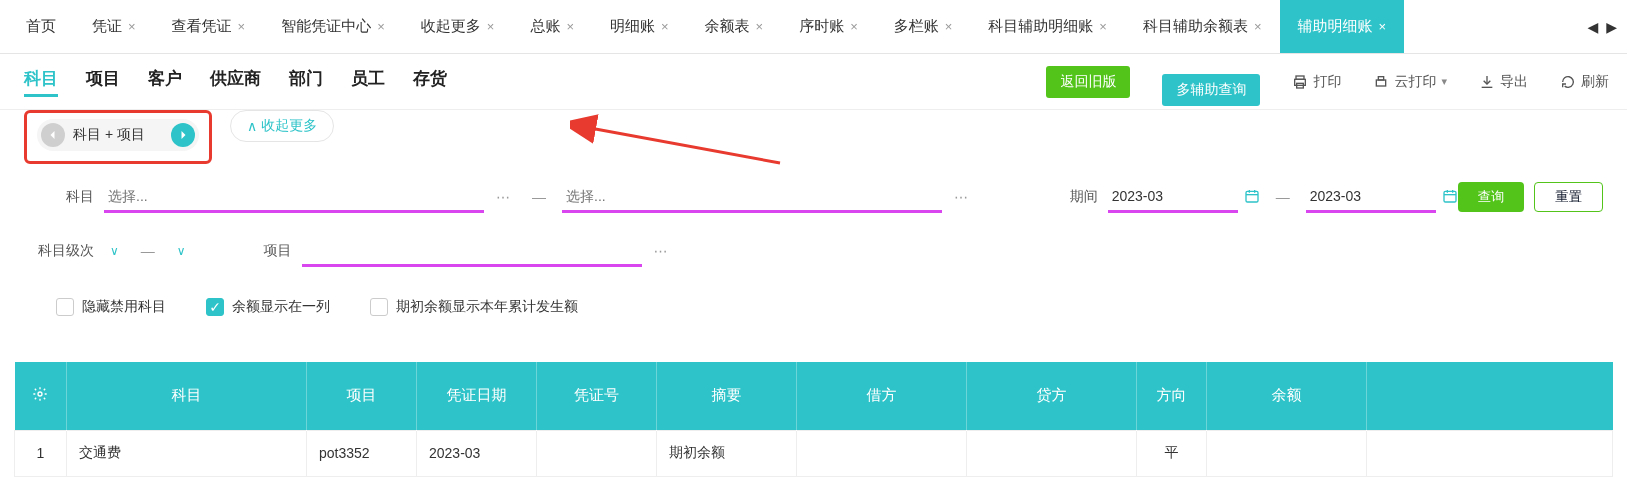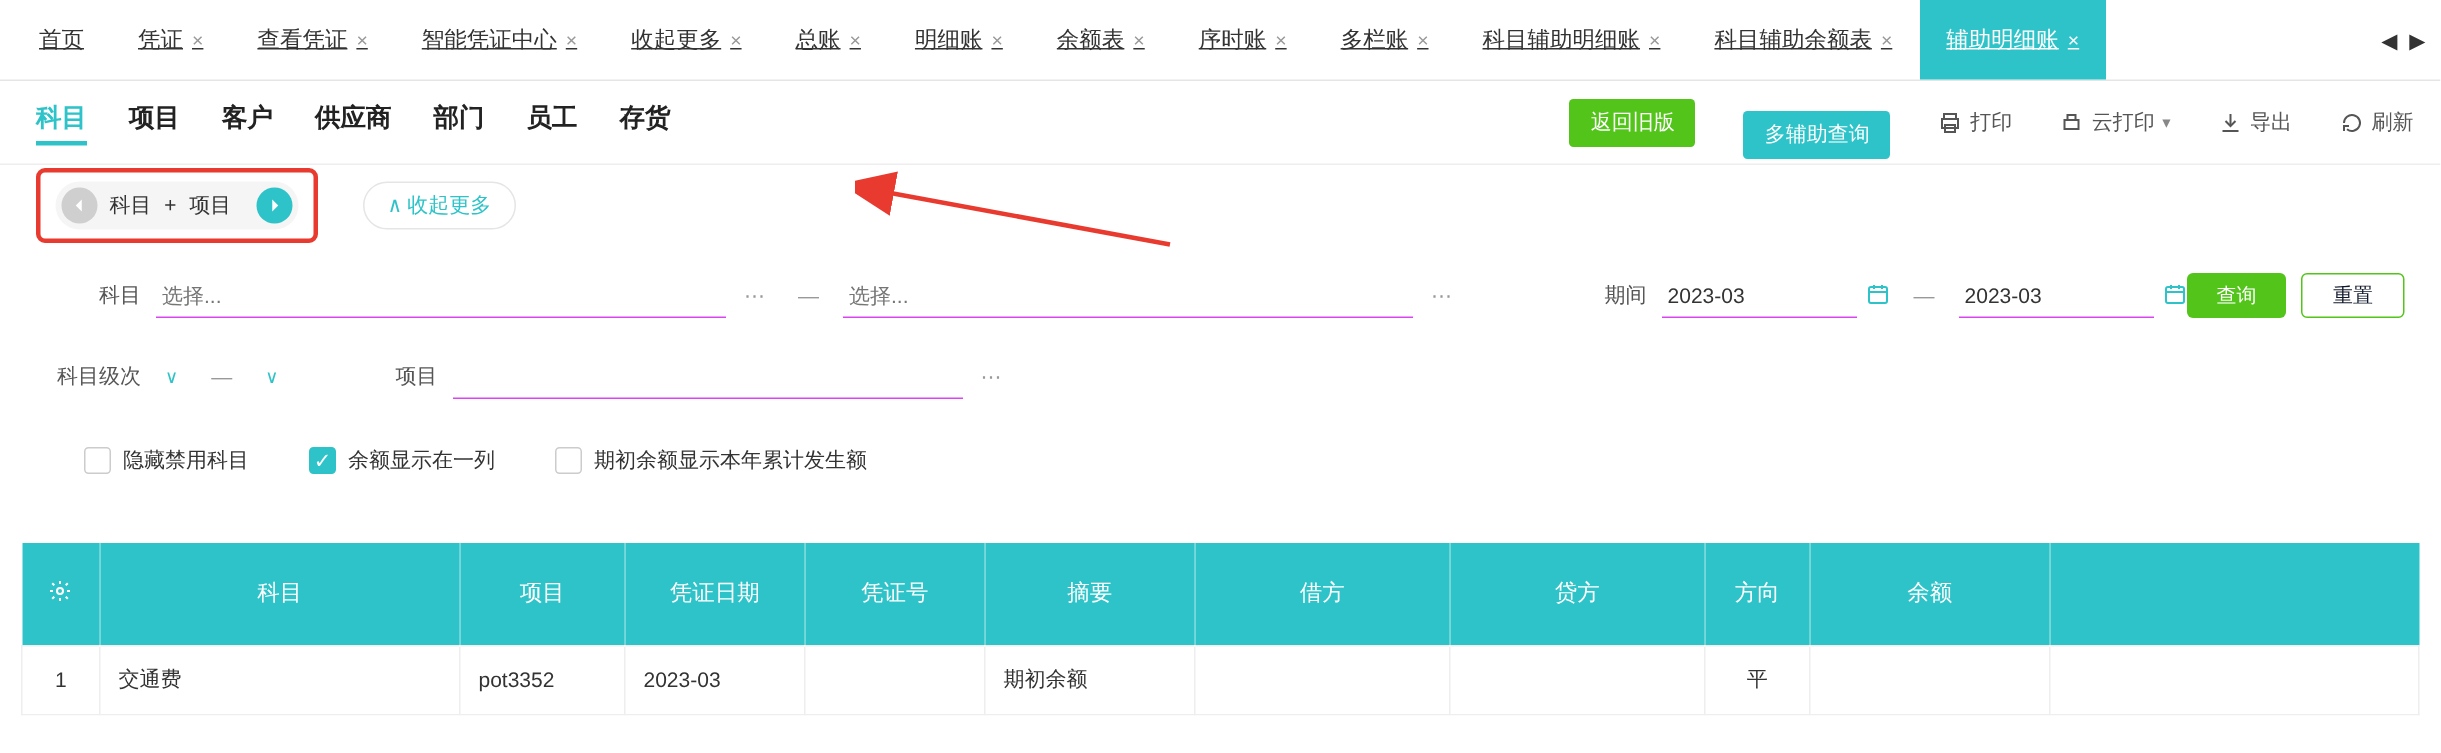--- a/index.html
+++ b/index.html
@@ -21,21 +21,20 @@
     position: relative;
   }
   .tab {
     display: flex;
     align-items: center;
     padding: 0 18px;
     cursor: pointer;
     white-space: nowrap;
     color: #333;
     font-size: 15px;
-    text-decoration: underline;
   }
   .tab .close {
     margin-left: 6px;
     color: #999;
     font-size: 13px;
   }
   .tab.active {
     background: #2dc3c8;
     color: #fff;
   }
@@ -102,25 +101,23 @@
   .tb-ico {
     width: 16px; height: 16px;
     display: inline-flex;
     align-items: center;
     justify-content: center;
   }
 
   
   .pill-row {
     display: flex;
-    align-items: center;
     height: 54px;
     padding: 0 24px;
-    gap: 30px;
-    font-family: Liberation Mono, monospace;
+    gap: 18px;
   }
   .pill-group {
     display: flex;
     gap: 18px;
     border: 3px solid #e83a2e;
     border-radius: 6px;
     padding: 6px 10px;
   }
   .pill {
     display: flex;
@@ -178,21 +175,21 @@
     padding-right: 10px;
     color: #555;
   }
   .fld {
     display: flex;
     align-items: center;
     gap: 6px;
   }
   .input-like {
     border: none;
-    border-bottom: 1px solid #d946ef;
+    border-bottom: 3px solid #d946ef;
     padding: 6px 4px;
     min-width: 190px;
     color: #bbb;
     background: transparent;
     font-size: 14px;
   }
   .input-like.value { color: #333; }
   .dots { color: #999; cursor: pointer; padding: 0 6px; }
   .dash { color: #999; padding: 0 10px; }
   .chev { color: #2dc3c8; font-size: 12px; padding: 0 6px; cursor: pointer; }

